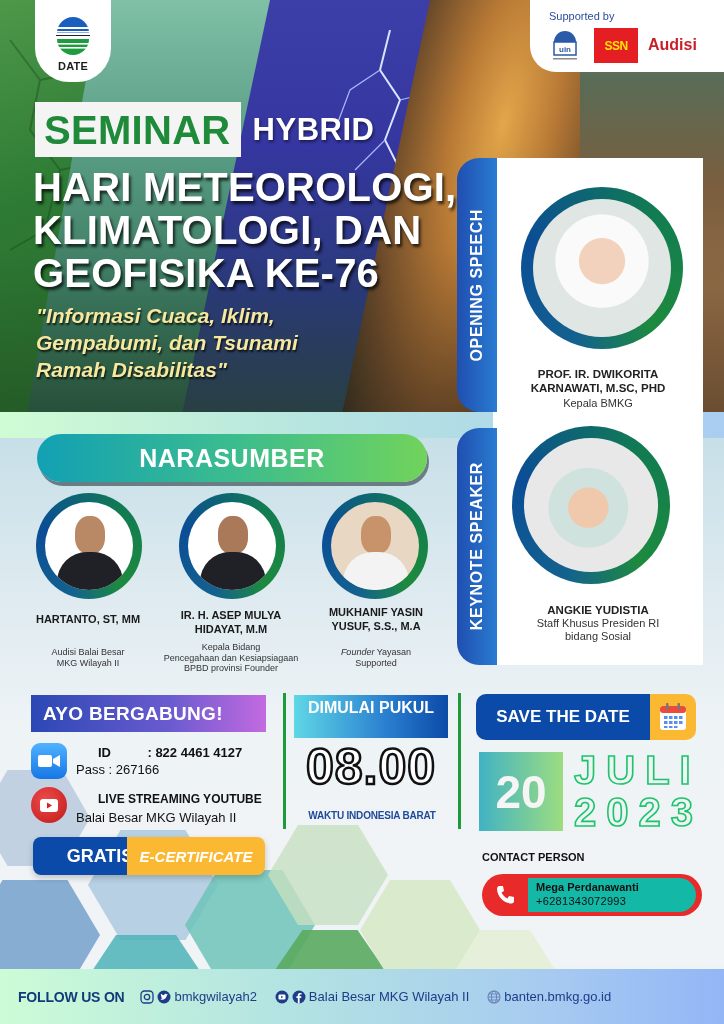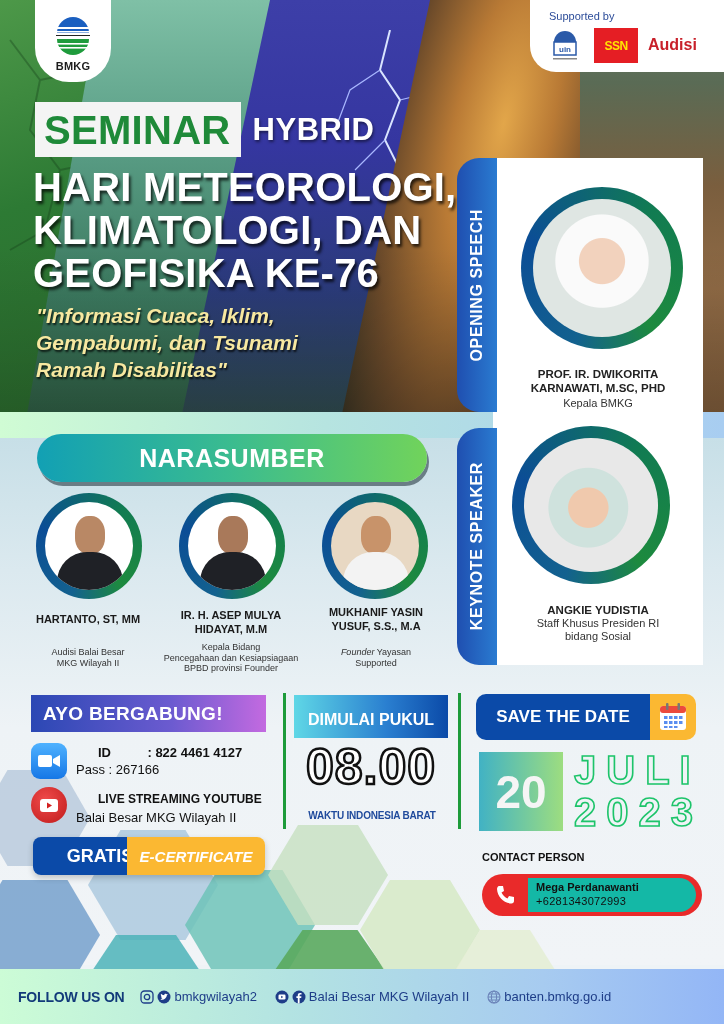--- a/index.html
+++ b/index.html
@@ -80,21 +80,21 @@
   .bold { font-weight:700;padding-left:22px; }
   .gratis { position:absolute; left:33px; top:837px; width:232px; height:38px; border-radius:8px; overflow:hidden; display:flex; box-shadow: 0 3px 6px rgba(0,0,0,.2); }
   .gratis .g1 { width:94px; background:#0b4aa8; color:#fff; font-weight:700; font-size:18px; display:flex; align-items:center; justify-content:center;padding-left:40px; }
   .gratis .g2 { flex:1; background:#fbb832; color:#fff; font-weight:700; font-style:italic; font-size:15px; display:flex; align-items:center; justify-content:center; }
 
   
   .hex { position:absolute; width:110px; height:96px; clip-path: polygon(25% 0,75% 0,100% 50%,75% 100%,25% 100%,0 50%); }
 
   
   .time-box { position:absolute; left:283px; top:693px; width:178px; height:136px; border-left:3px solid #1d9b3a; border-right:3px solid #1d9b3a; }
-  .dimulai { position:absolute; left:294px; top:695px; width:154px; height:43px; background: linear-gradient(90deg,#5fd7e6 0%,#2a7fd0 60%,#0b4aa8 100%); color:#fff; font-weight:700; font-size:16px; line-height:16px; text-align:center; padding-top:17px; }
+  .dimulai { position:absolute; left:294px; top:695px; width:154px; height:43px; background: linear-gradient(90deg,#5fd7e6 0%,#2a7fd0 60%,#0b4aa8 100%); color:#fff; font-weight:700; font-size:16px; line-height:16px; text-align:center; padding-top:5px; }
   .time { position:absolute; left:292px; top:738px; width:158px; text-align:center; font-size:50px; font-weight:700; color:#fff; -webkit-text-stroke: 2.5px #111; letter-spacing:1px; }
   .wib { position:absolute; left:290px; top:810px; width:164px; text-align:center; color:#1f4a9c; font-weight:700; font-size:10px; letter-spacing:-.2px; }
 
   
   .std { position:absolute; left:476px; top:694px; width:220px; height:46px; border-radius:10px; overflow:hidden; display:flex; }
   .std .s1 { width:174px; background:#0b4aa8; color:#fff; font-weight:700; font-size:17px; display:flex; align-items:center; justify-content:center; }
   .std .s2 { flex:1; background:#fbb832; display:flex; align-items:center; justify-content:center; }
   .day { position:absolute; left:479px; top:752px; width:84px; height:79px; background: linear-gradient(90deg,#41b2c4,#9ddd80); color:#f5f5f5; font-weight:700; font-size:46px; display:flex; align-items:center; justify-content:center; }
   .month, .year { position:absolute; left:574px; color:transparent; -webkit-text-stroke: 1.6px #1dc46a; font-weight:700; font-size:40px; letter-spacing:10px; }
   .month { top:748px; }
@@ -136,21 +136,21 @@
 <div class="logo-tab">
   <svg class="logo-mark" viewBox="0 0 44 44">
     <path d="M6 18 A16 16 0 0 1 38 18 Z" fill="#1a5fc0"></path>
     <rect x="5" y="12" width="34" height="2" fill="#fff"></rect>
     <rect x="5" y="16" width="34" height="1.5" fill="#fff"></rect>
     <rect x="5" y="20" width="34" height="1" fill="#222"></rect>
     <path d="M6 24 L38 24 A16 16 0 0 1 6 24 Z" fill="#1e9b3c"></path>
     <rect x="5" y="28" width="34" height="1.6" fill="#fff"></rect>
     <rect x="5" y="32" width="34" height="1.6" fill="#fff"></rect>
   </svg>
-  <div class="logo-text">BMKG</div>
+  <div class="logo-text">DATE</div>
 </div>
 
 <div class="support">
   <div class="support-label">Supported by</div>
   <svg class="sp-logo sp-uin" viewBox="0 0 30 34">
     <path d="M4 14 A11 11 0 0 1 26 14 Z" fill="#2b5aa8"></path>
     <rect x="4" y="14" width="22" height="13" fill="#fff" stroke="#2b5aa8" stroke-width="1.5"></rect>
     <text x="15" y="24" font-size="8" font-weight="700" text-anchor="middle" fill="#2b5aa8" font-family="Liberation Sans, sans-serif">uin</text>
     <rect x="3" y="30" width="24" height="1.5" fill="#888"></rect>
   </svg>

